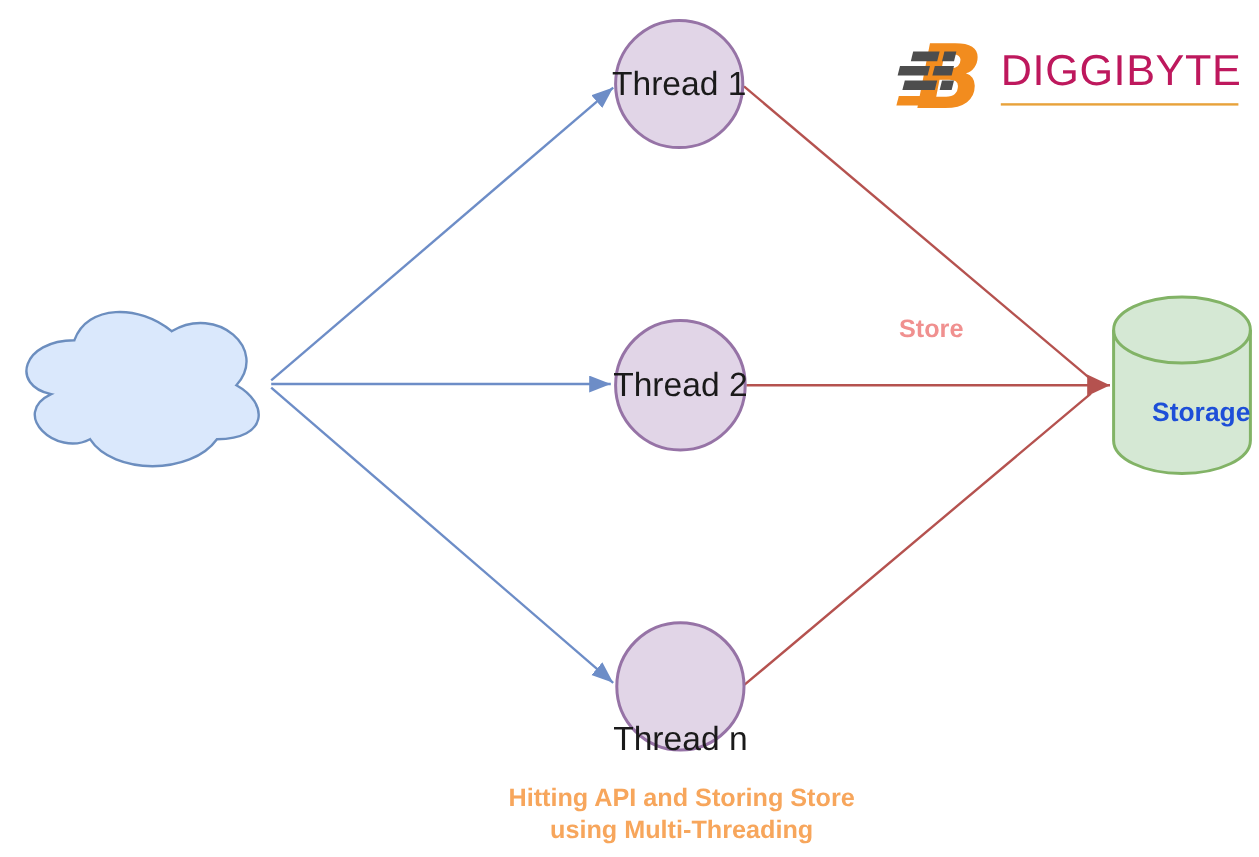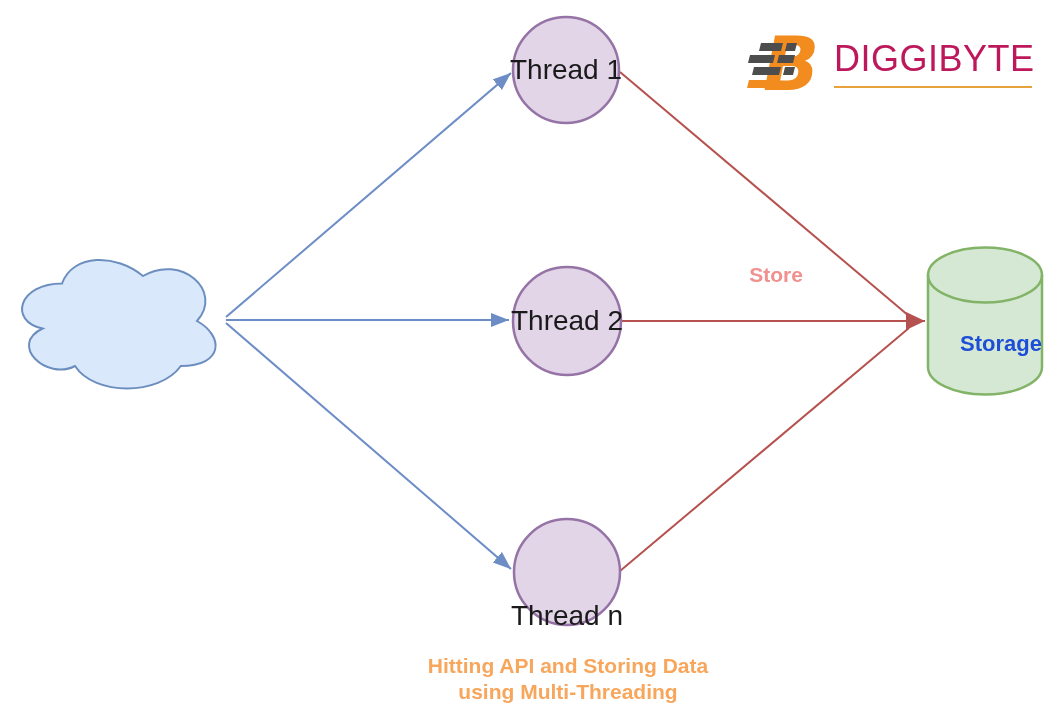--- a/index.html
+++ b/index.html
@@ -94,21 +94,21 @@
 
   <div class="overlay node-label thread-1-label">Thread 1</div>
   <div class="overlay node-label thread-2-label">Thread 2</div>
   <div class="overlay node-label thread-n-label">Thread n</div>
 
   <div class="overlay storage-label-box">Storage</div>
 
   <div class="overlay edge-label store-label">Store</div>
 
   <div class="overlay caption-box">
-    <div>Hitting API and Storing Data</div>
+    <div>Hitting API and Storing Store</div>
     <div>using Multi-Threading</div>
   </div>
 
   <div class="brand">
     <svg class="brand-icon" width="95" height="75" viewBox="0 0 95 75">
 
       <text x="26" y="66" font-family="DejaVu Sans, sans-serif" font-size="74" font-weight="bold" font-style="italic" fill="#F28C1E">B</text>
 
       <g fill="#4D4D4D">
         <polygon points="24,19 46,19 44,27 22,27"></polygon>

